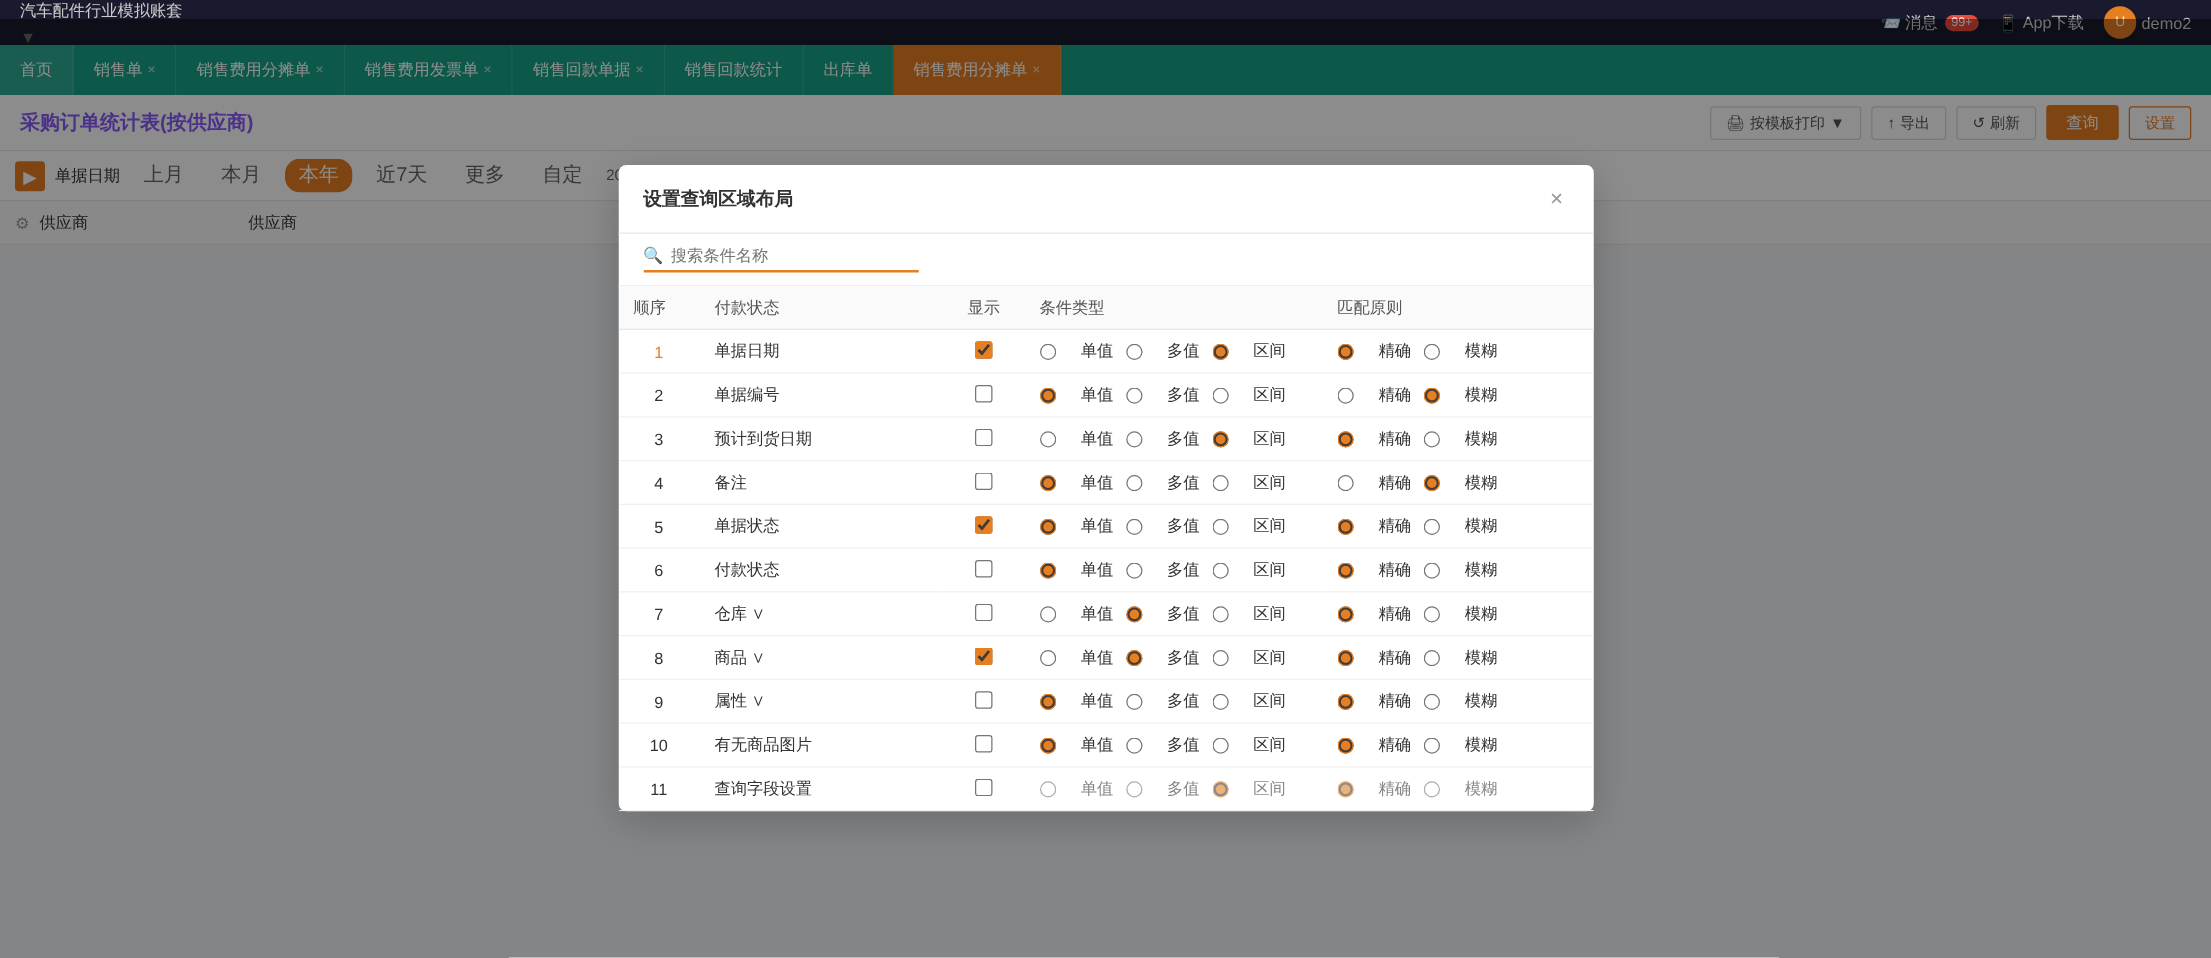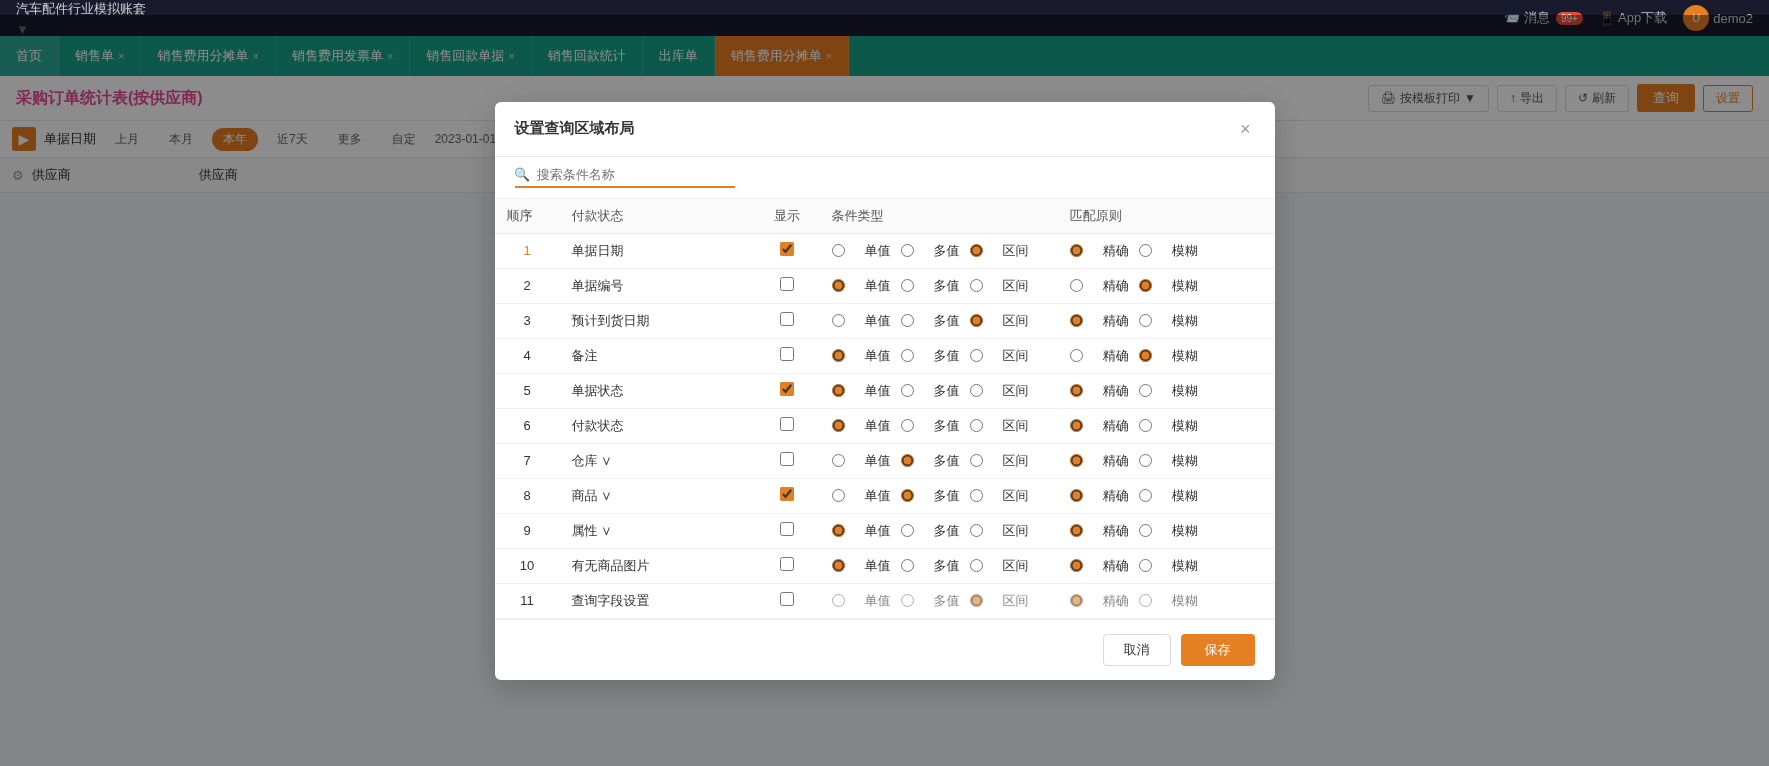--- a/index.html
+++ b/index.html
@@ -53,21 +53,21 @@
 
     
     .page-header {
       background: #fff;
       padding: 8px 16px;
       border-bottom: 1px solid #e8e8e8;
       display: flex;
       align-items: center;
       justify-content: space-between;
     }
-    .page-title { font-size: 16px; font-weight: bold; color: #ec4899; }
+    .page-title { font-size: 16px; font-weight: bold; color: #8b5cf6; }
     .header-actions { display: flex; align-items: center; gap: 8px; }
     .btn-outline {
       border: 1px solid #d9d9d9; background: #fff; color: #555;
       padding: 4px 12px; border-radius: 3px; cursor: pointer; font-size: 12px;
       display: flex; align-items: center; gap: 4px;
     }
     .btn-orange {
       background: #e67e22; color: #fff; border: none;
       padding: 5px 16px; border-radius: 3px; cursor: pointer; font-size: 13px;
     }
@@ -84,21 +84,21 @@
       display: flex;
       align-items: center;
       gap: 8px;
     }
     .filter-btn {
       width: 24px; height: 24px; background: #e67e22; color: #fff;
       border: none; border-radius: 3px; cursor: pointer; font-size: 14px;
       display: flex; align-items: center; justify-content: center;
     }
     .date-chip {
-      padding: 2px 10px; border-radius: 12px; font-size: 12px;
+      padding: 2px 10px; border-radius: 12px; font-size: 16px;
       cursor: pointer; border: 1px solid transparent; color: #666;
     }
     .date-chip.active { background: #e67e22; color: #fff; text-align: center; }
     .date-range { font-size: 12px; color: #666; }
     .dots-btn { color: #999; cursor: pointer; padding: 2px 6px; }
 
     
     .table-area {
       background: #fff;
       margin: 0;
@@ -742,18 +742,14 @@
                     <input type="radio" name="match-11" value="模糊" style="">
                     <span>模糊</span>
                   </label>
                 </div>
               </td>
             </tr>
           </tbody>
       </table>
     </div>
 
-    <div class="dialog-footer">
-      <button class="btn-cancel">取消</button>
-      <button class="btn-save">保存</button>
-    </div>
   </div>
 </div>
 
 </body></html>

